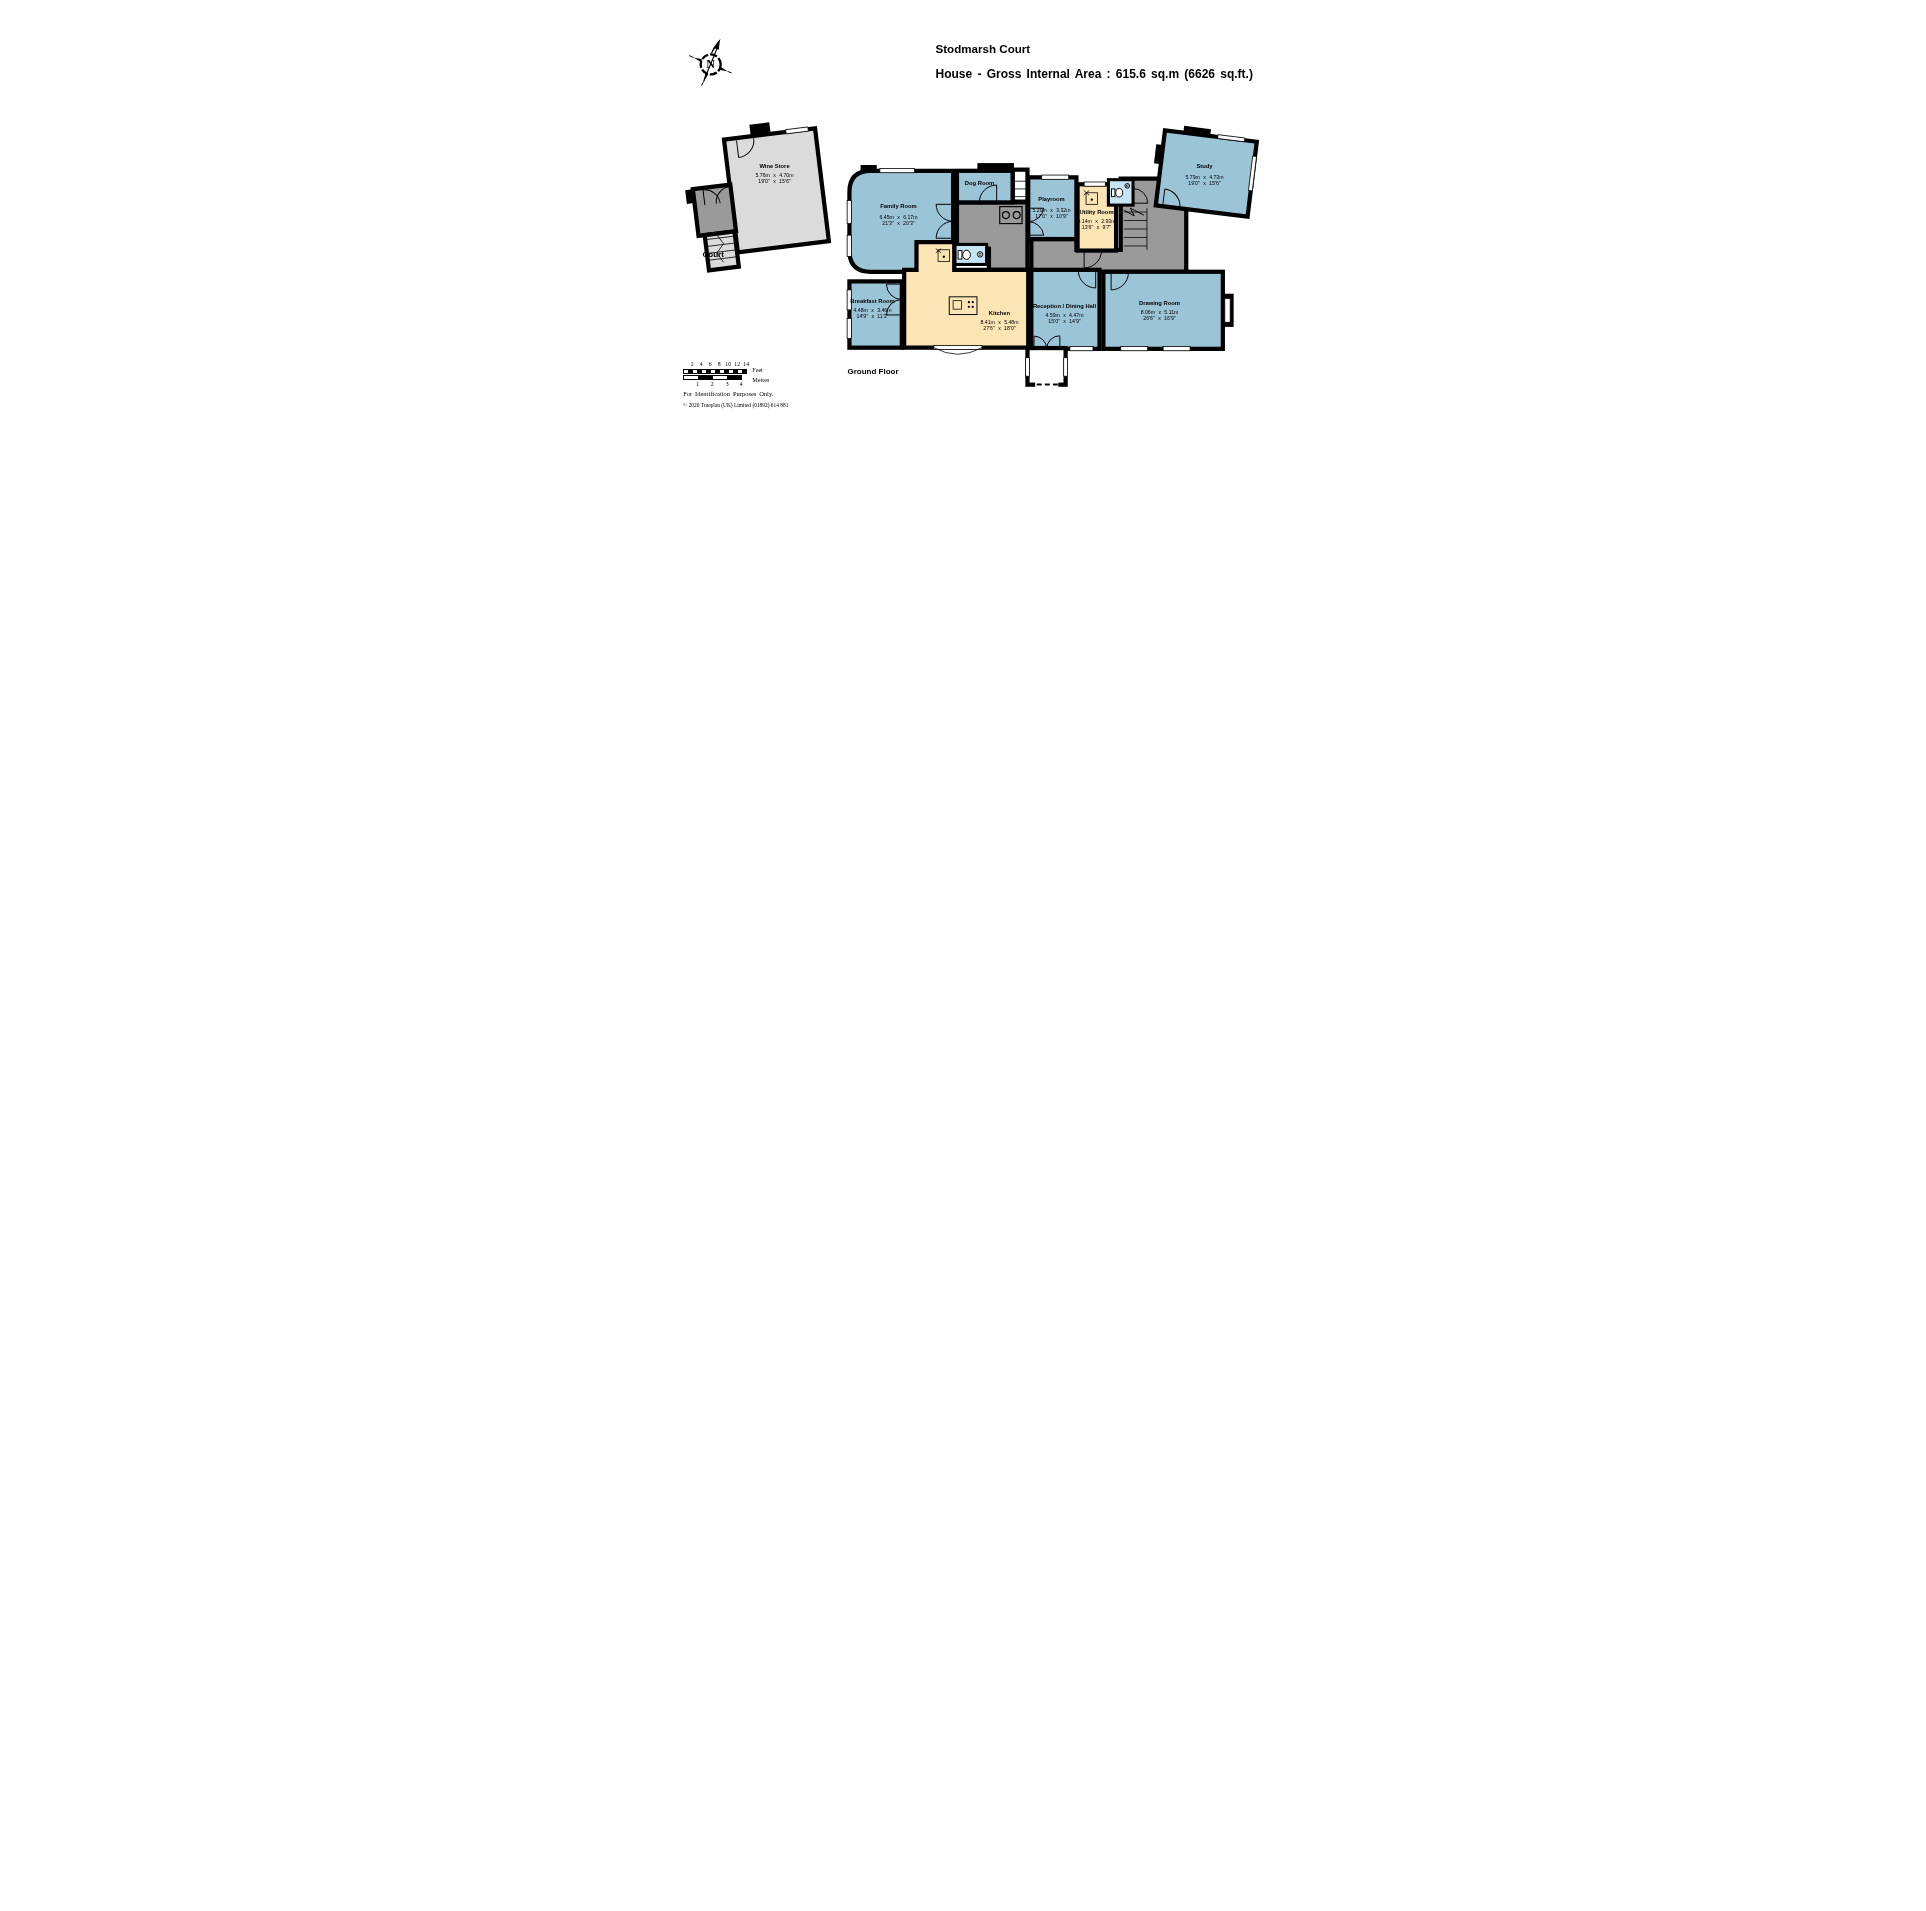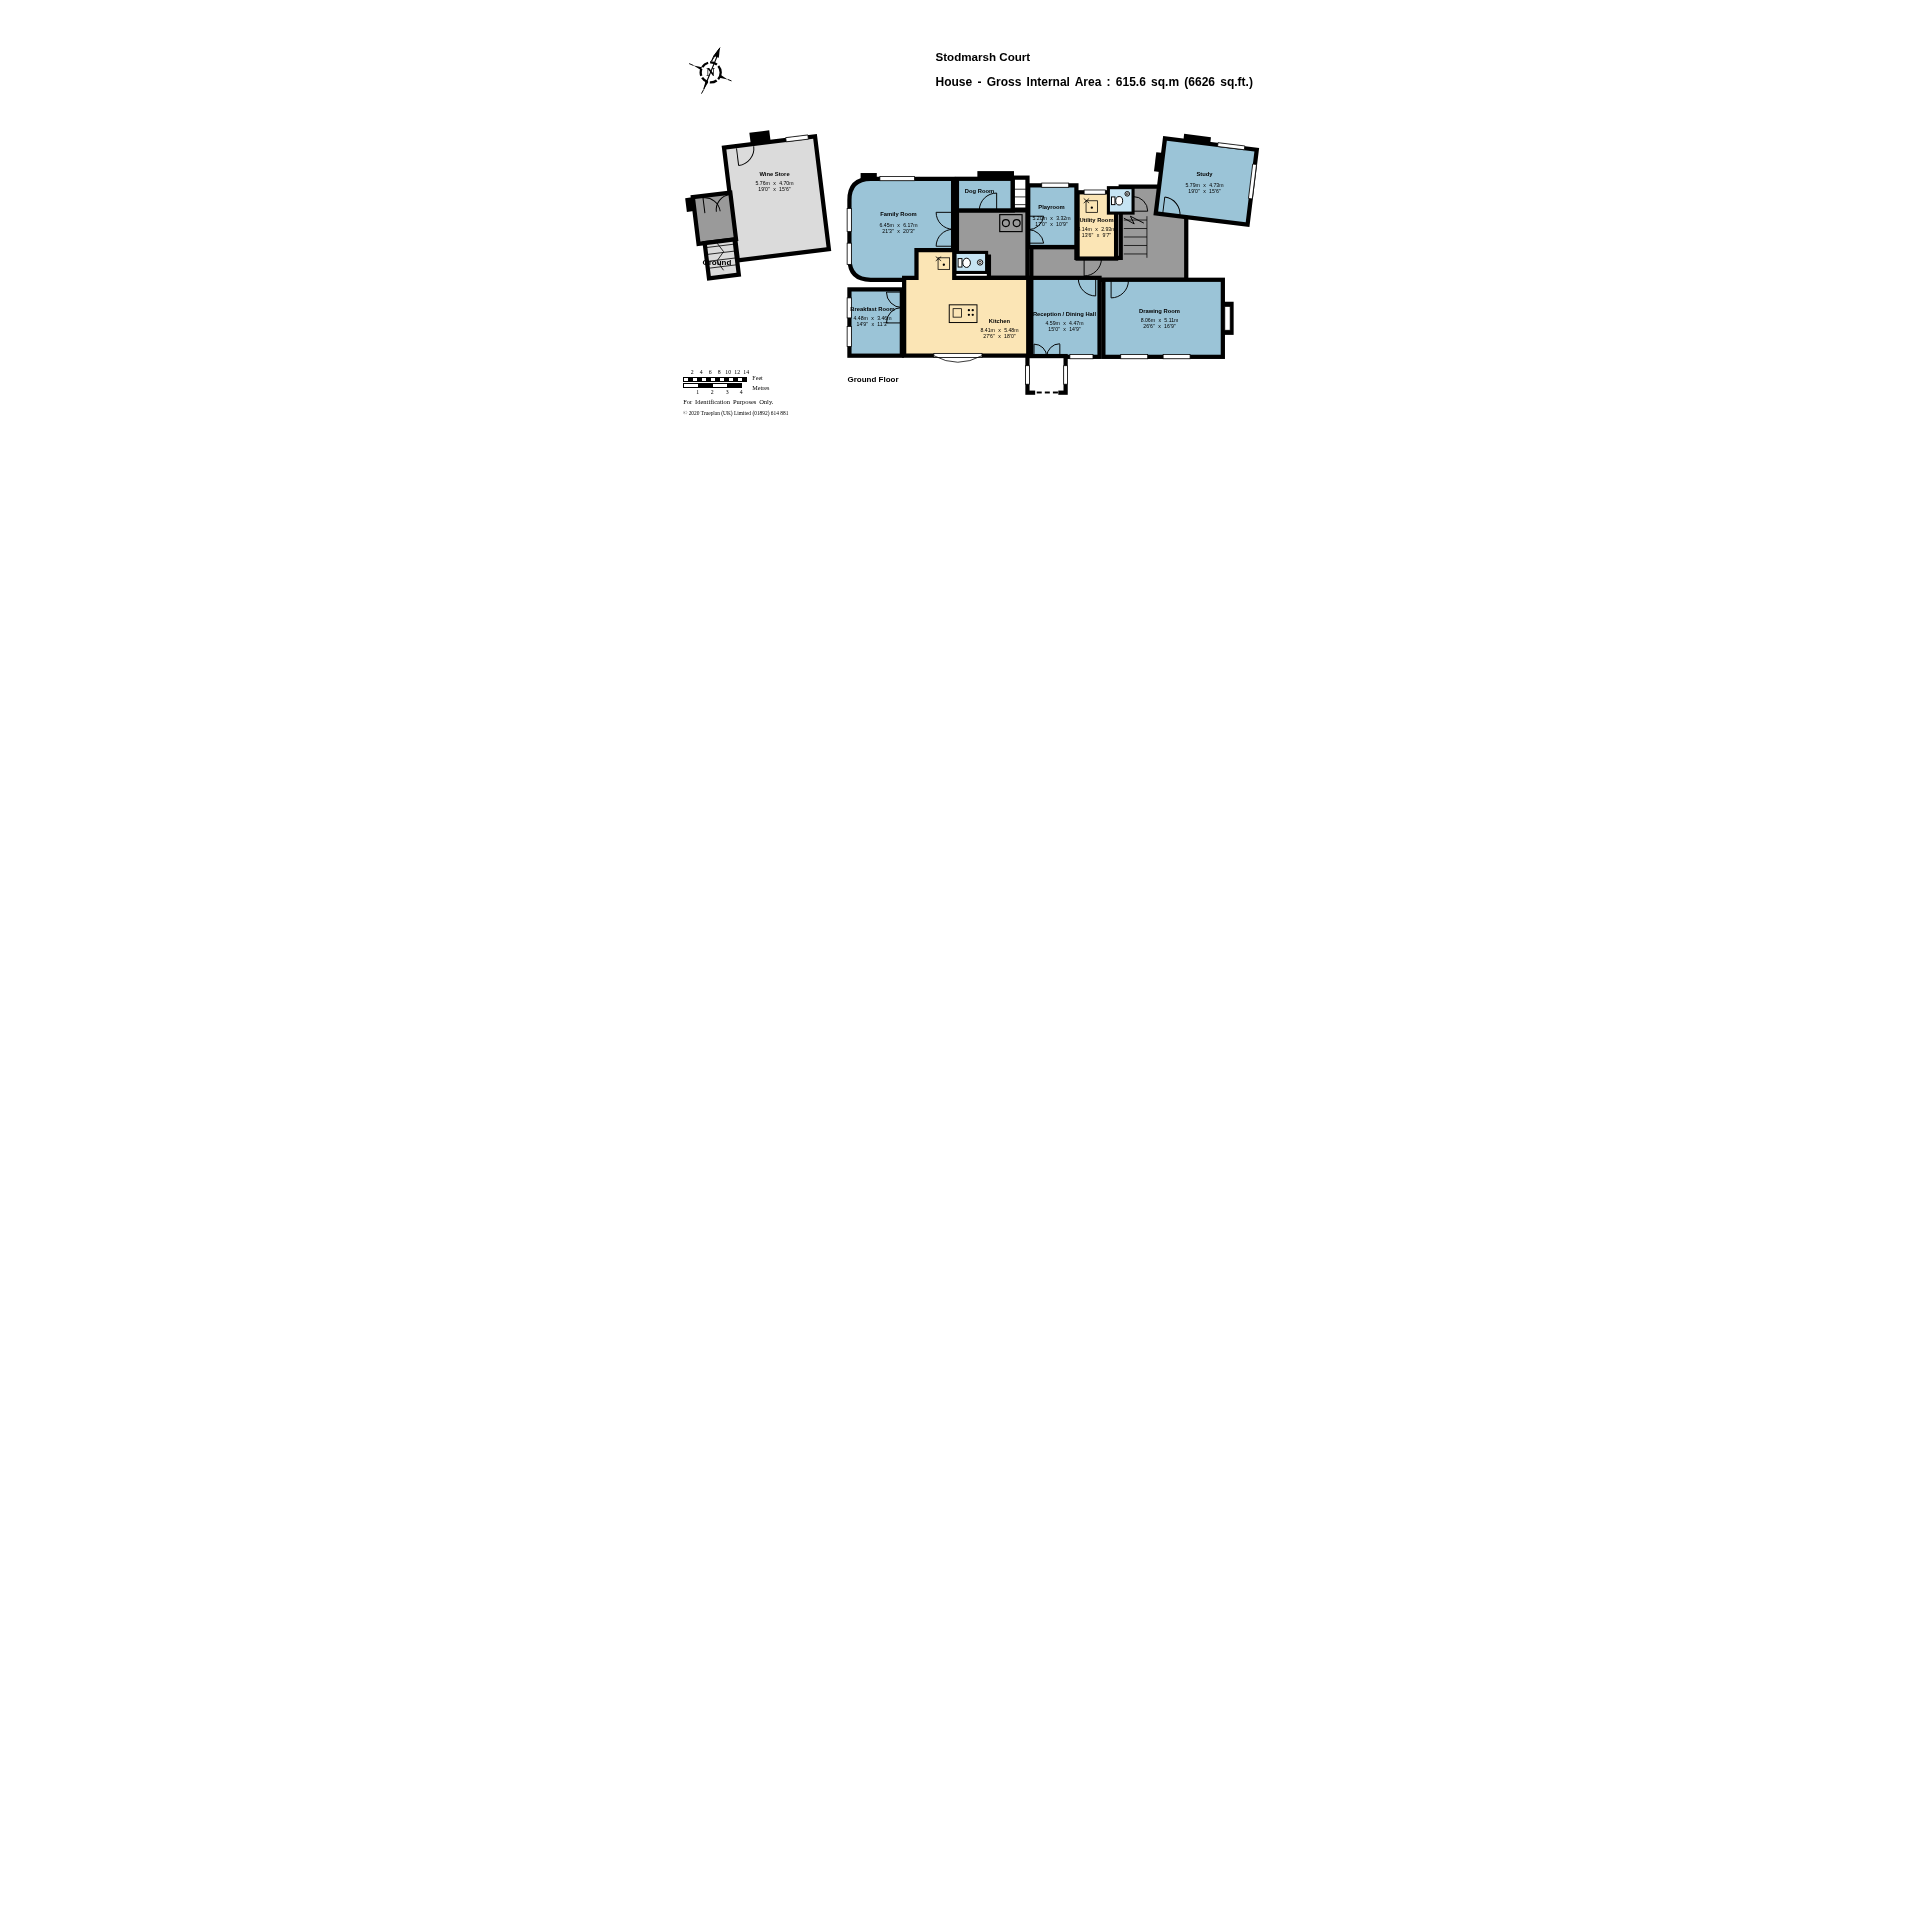--- a/index.html
+++ b/index.html
@@ -1,20 +1,20 @@
 <!DOCTYPE html>
 <html style="--room-blue: #9BC4D7; --room-cream: #FBE5B5; --room-pale-blue: #C6E4F3; --hall-gray: #9A9A9A; --cellar-room-gray: #DBDBDB; --wall-black: #000000; --background: #FFFFFF;font-size:6.2px"><head>
 <meta charset="utf-8">
 <style>
   :root{
     --room-blue:#9BC4D7; --room-cream:#FBE5B5; --room-pale-blue:#C6E4F3;
     --hall-gray:#9A9A9A; --cellar-room-gray:#DBDBDB; --wall-black:#000000; --background:#FFFFFF;
   }
   html,body{margin:0;padding:0;background:var(--background);}
-  .canvas{position:relative;width:595px;height:421px;margin:8px auto;background:var(--background);
+  .canvas{position:relative;width:595px;height:421px;margin:0 auto;background:var(--background);
           font-family:"Liberation Sans",sans-serif;overflow:hidden;}
   svg.plan{position:absolute;left:0;top:0;z-index:1;}
   
   .wall{stroke:var(--wall-black);}
   .w11{stroke-width:11px;}
   .w8{stroke-width:8px;}
   .r-blue{fill:var(--room-blue);}
   .r-cream{fill:var(--room-cream);}
   .r-pale{fill:var(--room-pale-blue);}
   .r-gray{fill:var(--hall-gray);}
@@ -261,21 +261,21 @@
 
   <div class="compass-n" style="left:45px;top:57px;">N</div>
 
   <div class="room-label" style="left:109px;top:163px;">
     <div class="room-name">Wine Store</div>
     <div class="room-dims tight">
       <div>5.76m x 4.70m</div>
       <div>19'0" x 15'6"</div>
     </div>
   </div>
-  <div class="section-label" style="left:37px;top:250px;">Ground</div>
+  <div class="section-label" style="left:37px;top:250px;">Court</div>
 
   <div class="room-label" style="left:233px;top:203px;">
     <div class="room-name">Family Room</div>
     <div class="room-dims">
       <div>6.45m x 6.17m</div>
       <div>21'3" x 20'3"</div>
     </div>
   </div>
 
   <div class="room-label" style="left:314px;top:180px;">

